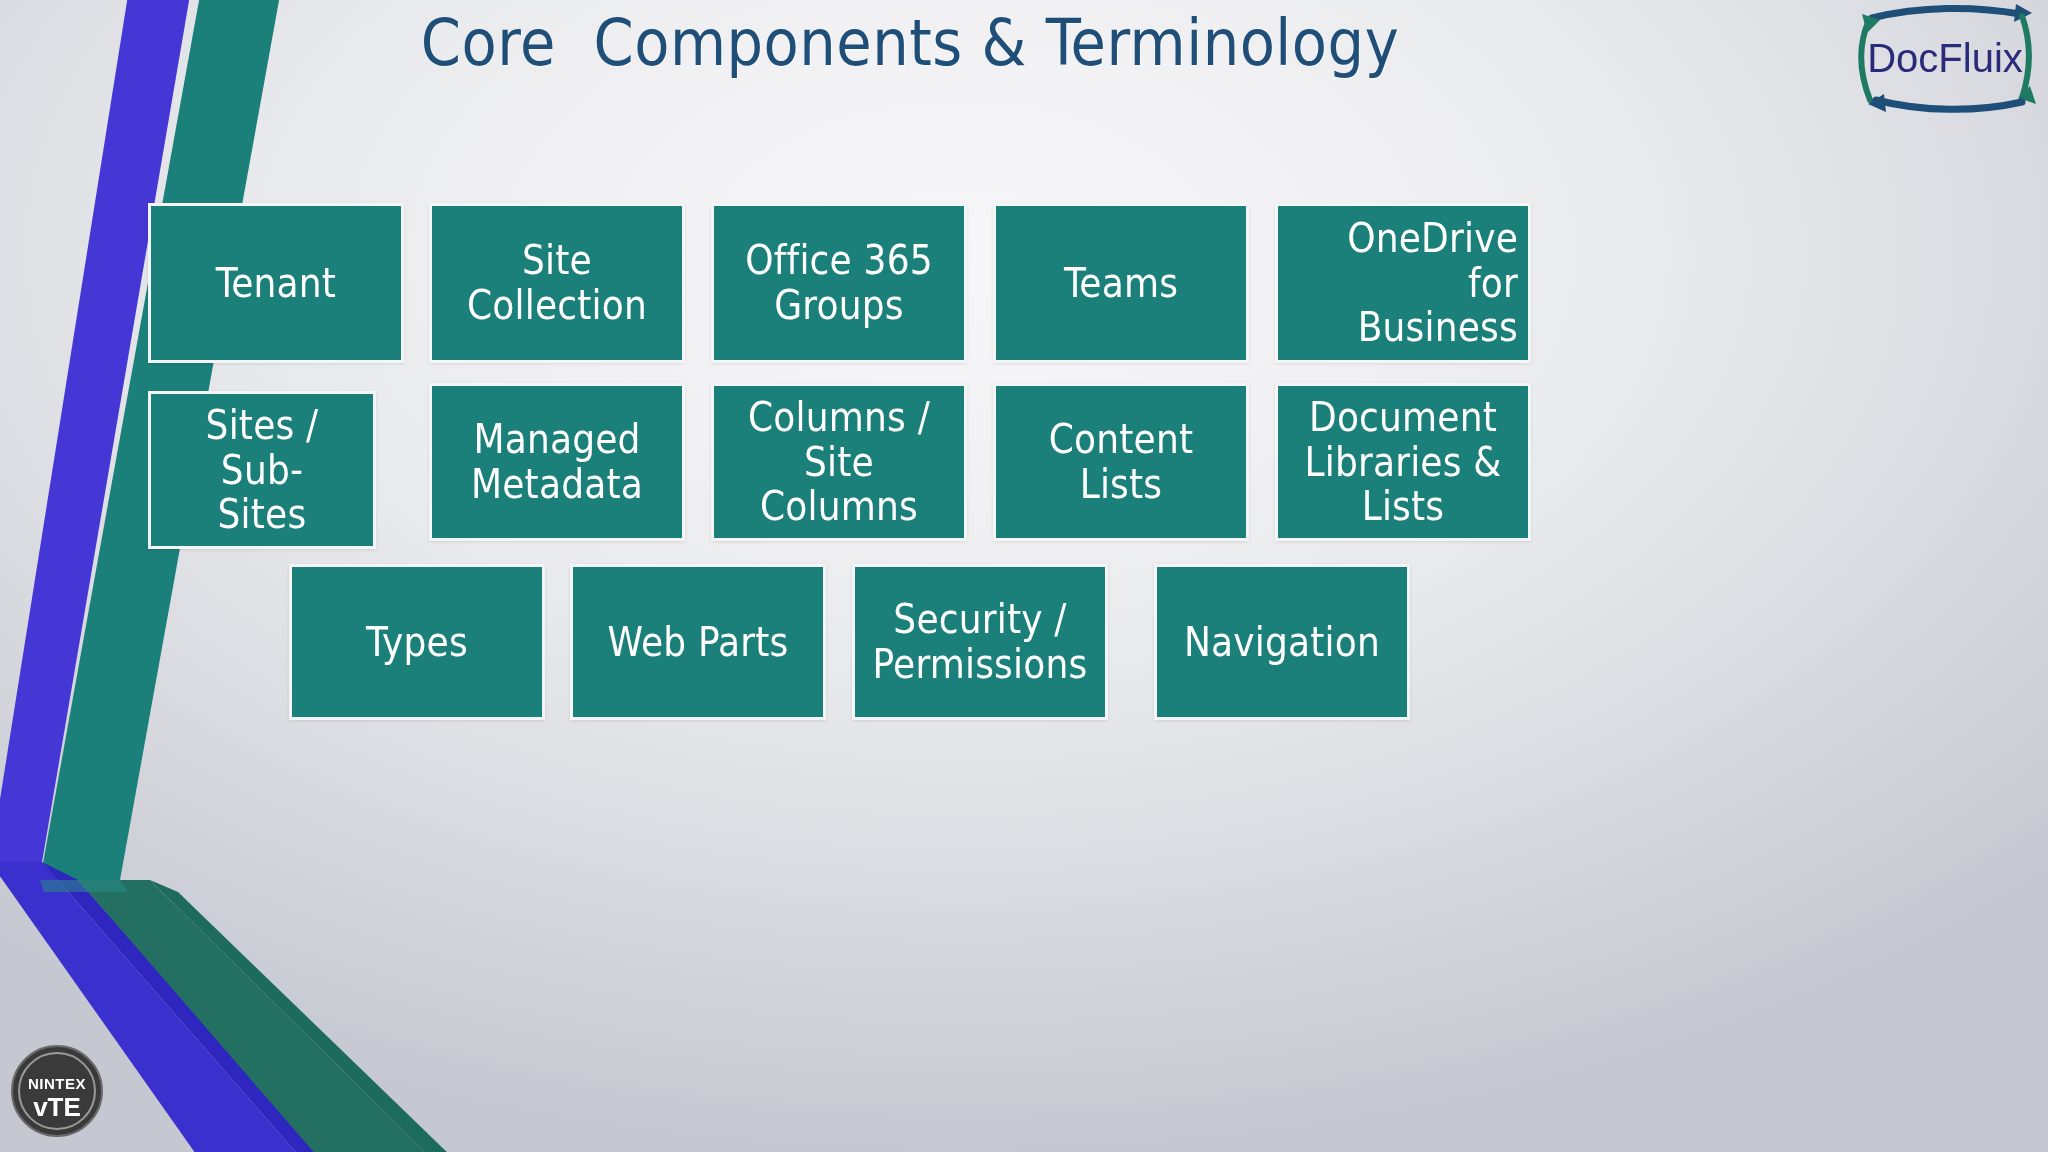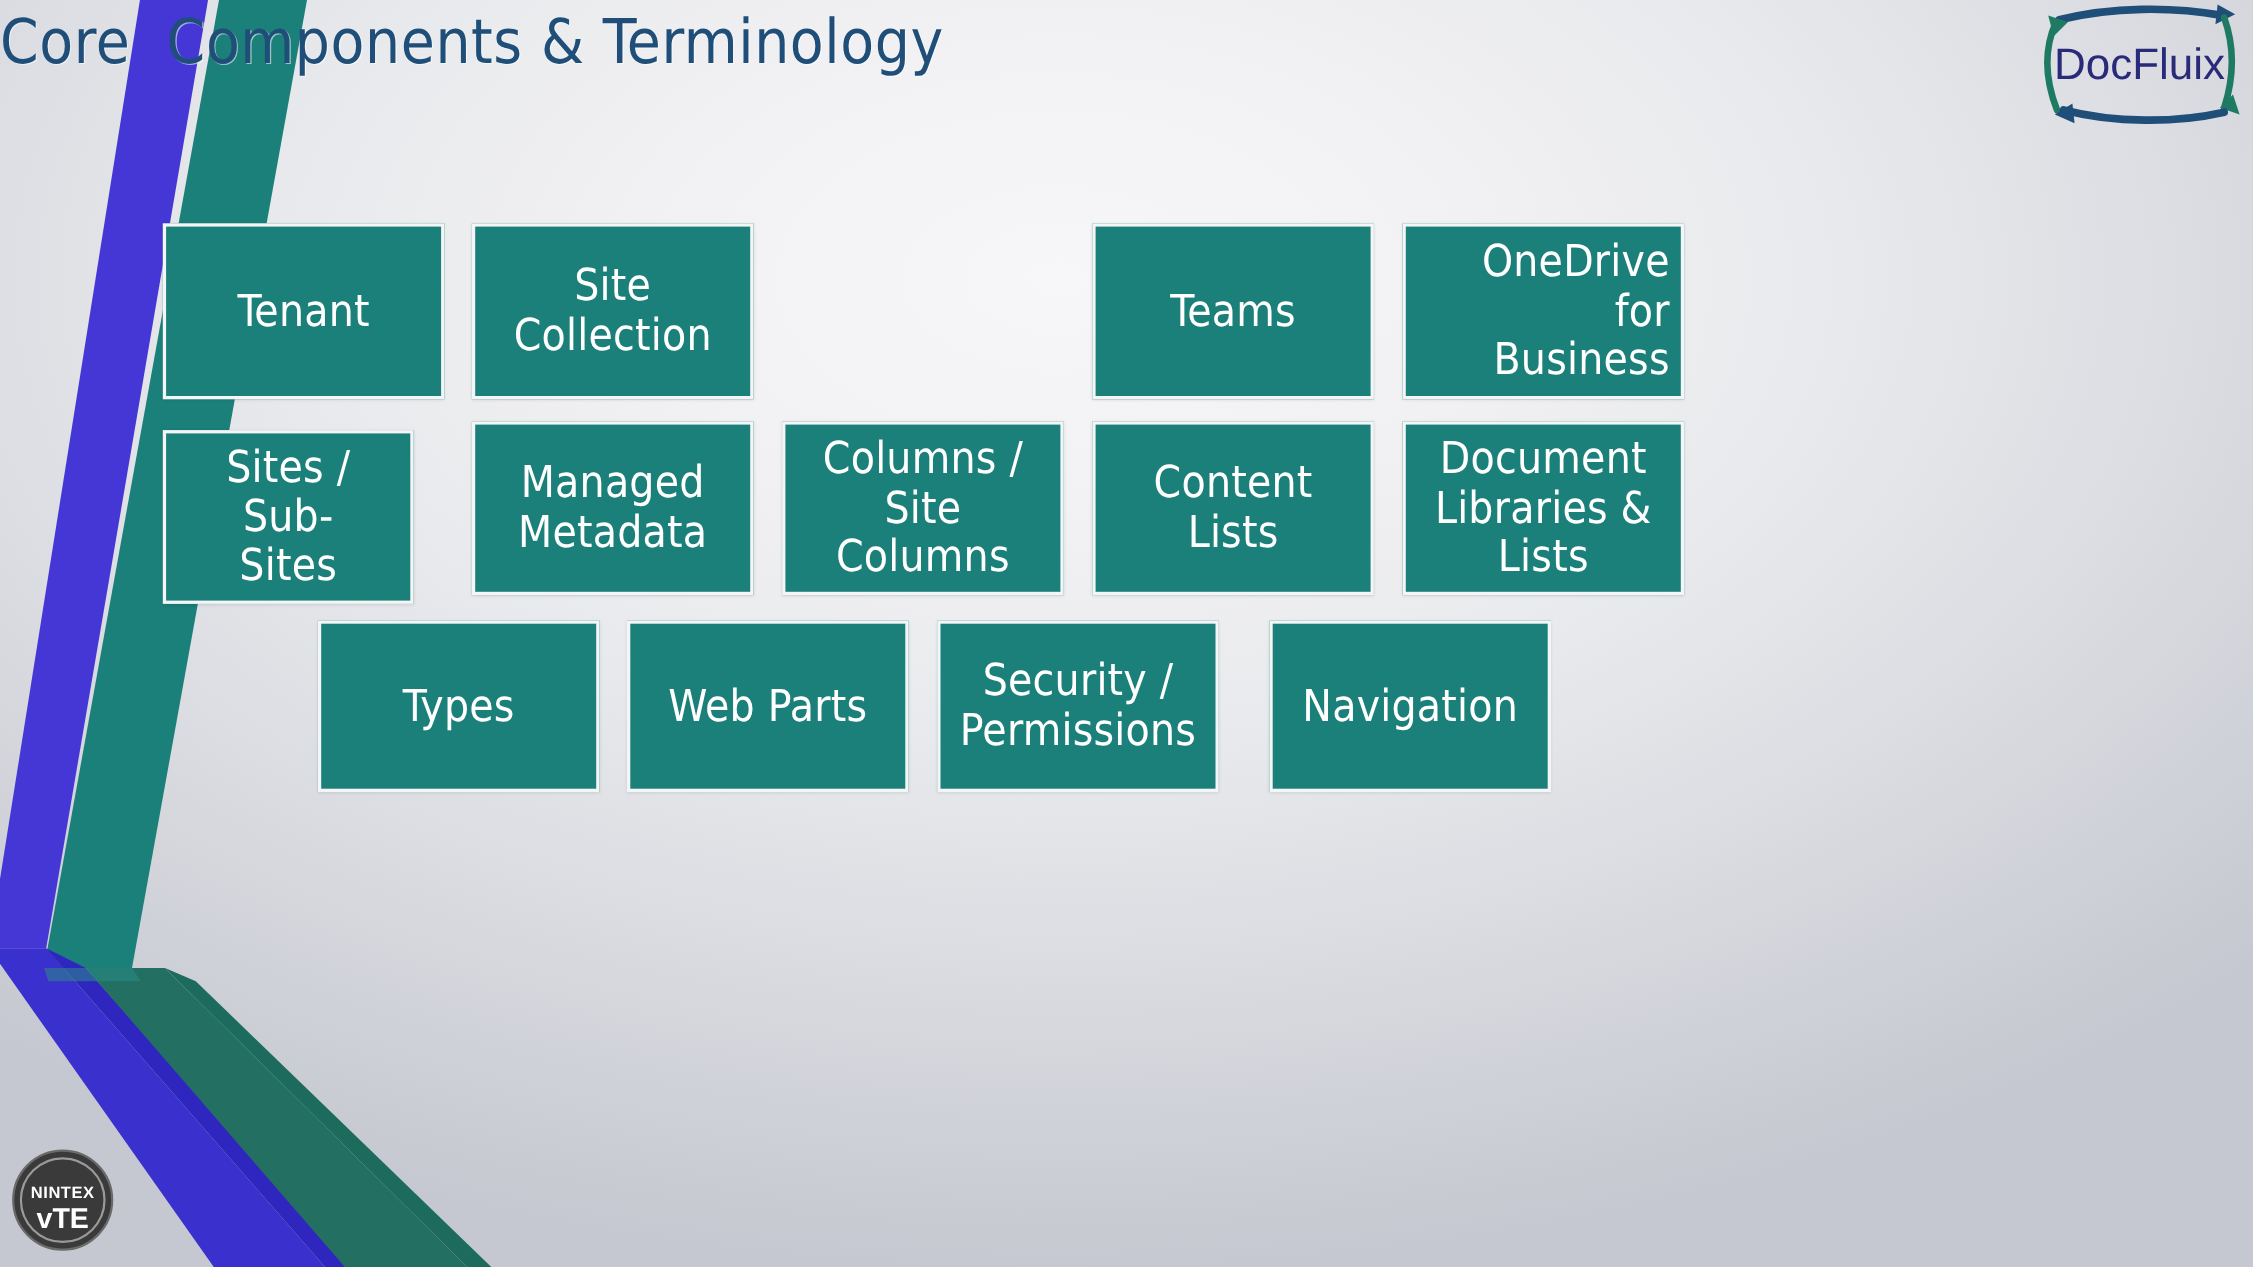--- a/index.html
+++ b/index.html
@@ -27,22 +27,23 @@
 
   
   .ribbons { position:absolute; inset:0; pointer-events:none; }
   .ribbons svg { display:block; width:2048px; height:1152px; }
 
   
   .title {
     position:absolute;
     left:0; top:6px;
     width:1820px;
+    text-align:center;
     font-family:"DejaVu Sans Condensed","Liberation Sans", sans-serif;
-    font-size:56px;
+    font-size:64px;
     font-weight:400;
     letter-spacing:0.5px;
     color:#1f4e79;
     white-space:pre;
     text-shadow:1px 1px 0 rgba(255,255,255,.55);
   }
 
   
   .logo {
     position:absolute;
@@ -130,20 +131,22 @@
       <text x="47" y="45" text-anchor="middle" font-family="Liberation Sans, sans-serif" font-size="15" font-weight="bold" letter-spacing="0.5" fill="#ffffff">NINTEX</text>
       <text x="47" y="72" text-anchor="middle" font-family="Liberation Sans, sans-serif" font-size="26" font-weight="bold" fill="#ffffff">vTE</text>
     </svg>
   </div>
 
   <div class="box r1" style="left:148px;  top:203px; width:256px; height:160px;">Tenant</div>
 
   <div class="box r1" style="left:429px;  top:203px; width:256px; height:160px;">Site
 Collection</div>
 
+  <div class="box r1" style="left:711px;  top:203px; width:256px; height:160px;">Office 365
+Groups</div>
 
   <div class="box r1" style="left:993px;  top:203px; width:256px; height:160px;">Teams</div>
 
   <div class="box r1" style="left:1275px; top:203px; width:256px; height:160px;text-align:right;">OneDrive for
 Business</div>
 
   <div class="box r2" style="left:148px;  top:391px; width:228px; height:158px;">Sites / Sub-
 Sites</div>
 
   <div class="box r2" style="left:429px;  top:383px; width:256px; height:158px;">Managed

